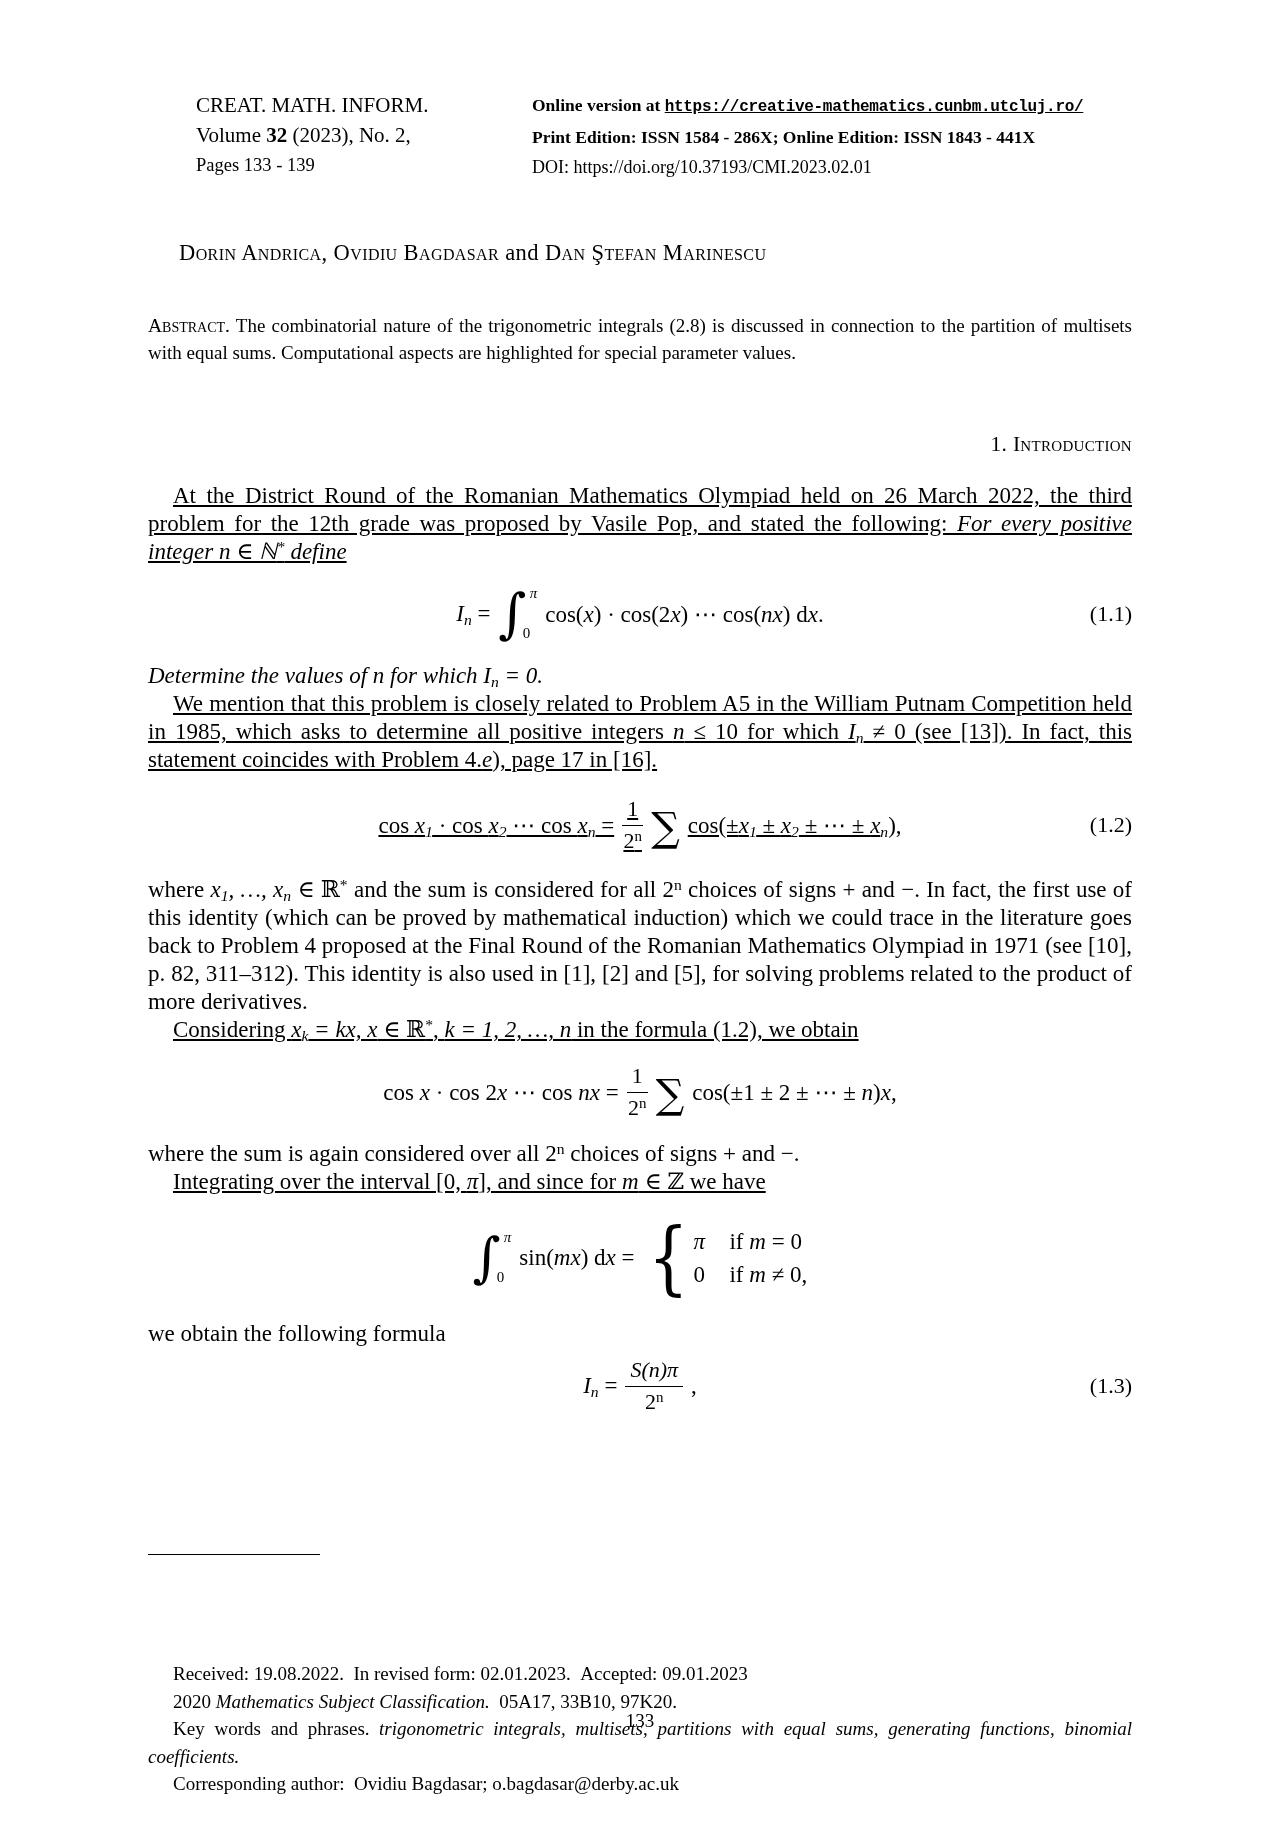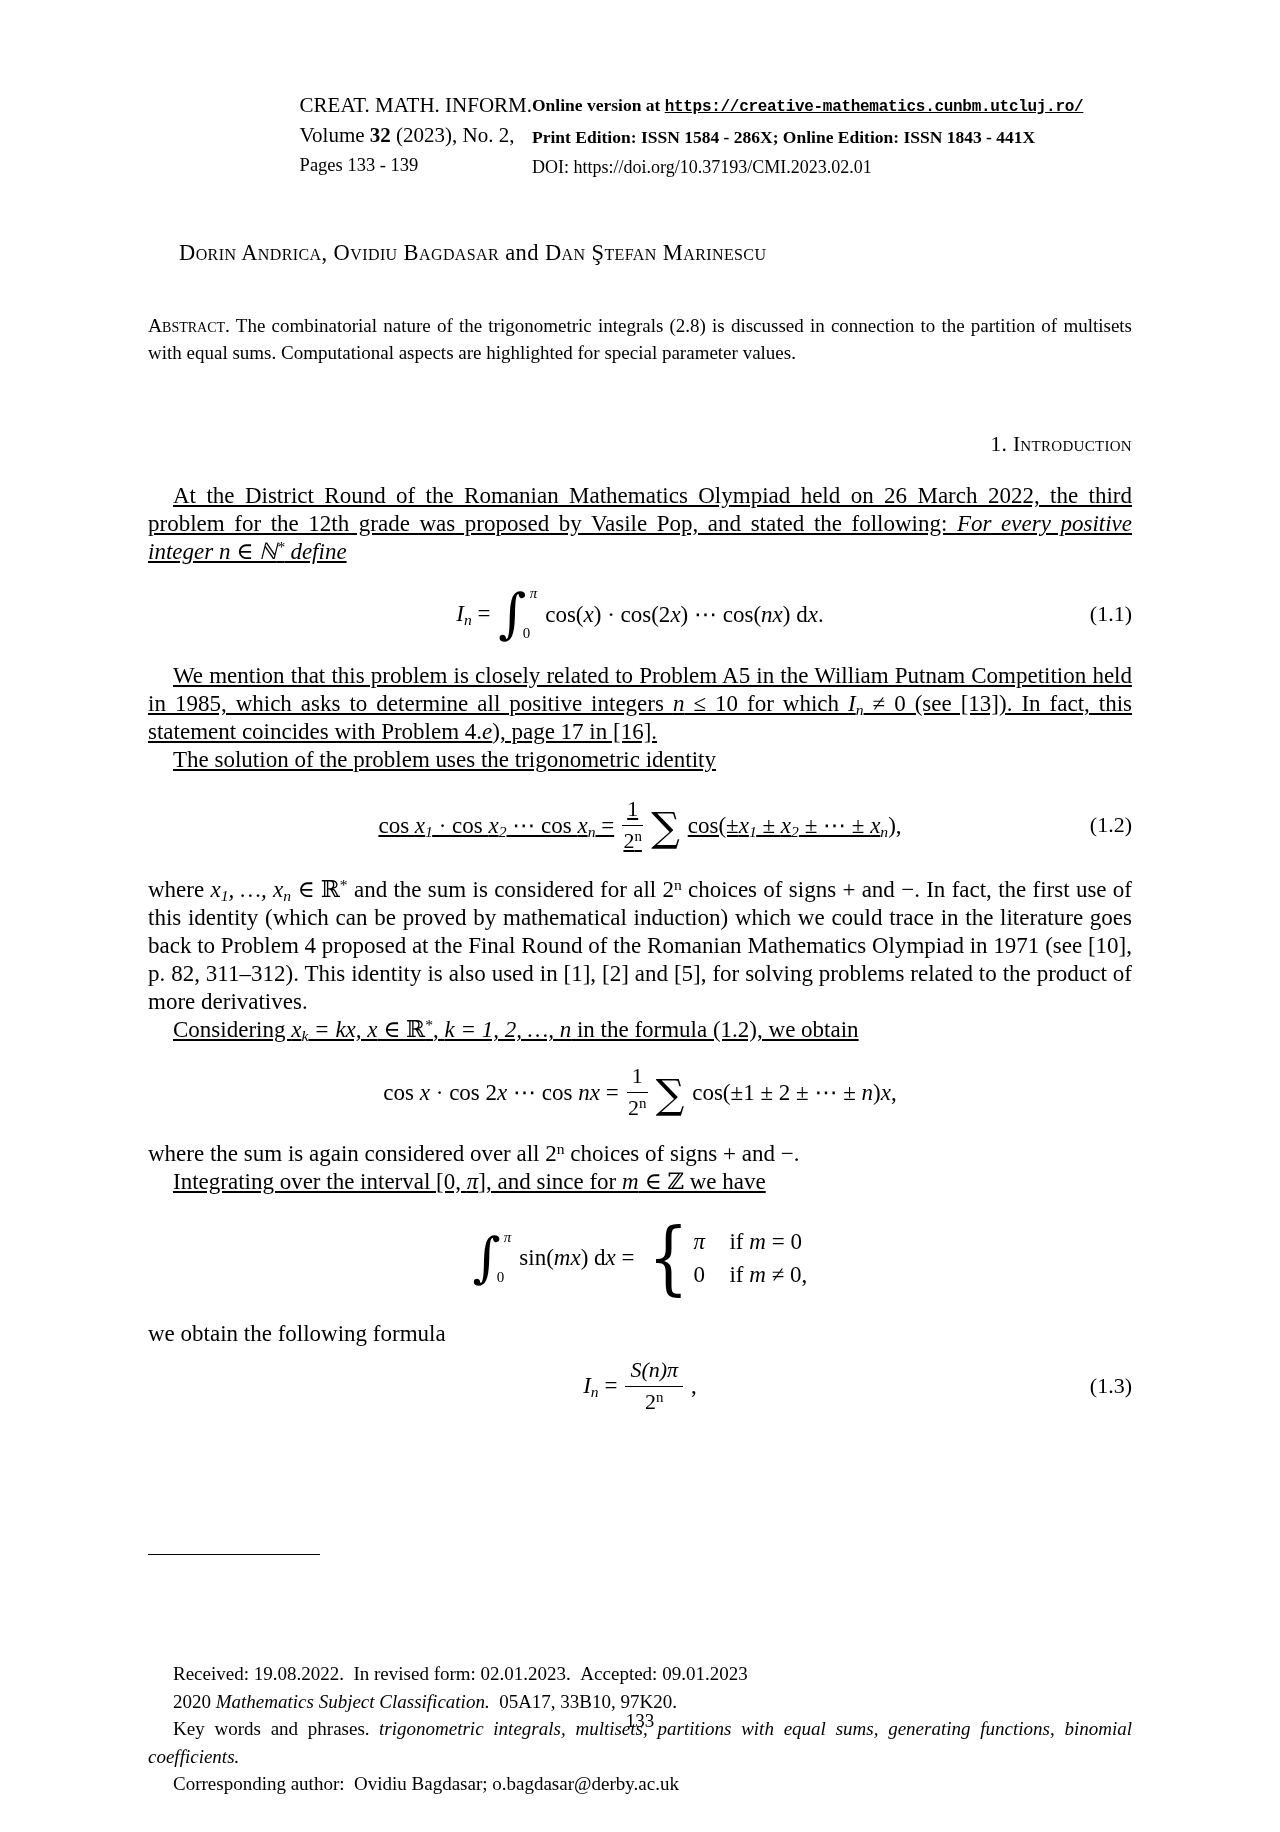--- a/index.html
+++ b/index.html
@@ -4,21 +4,21 @@
 <style>
   html,body{margin:0;padding:0;}
   body{
     width:1280px;height:1832px;background:#ffffff;color:#000;
     font-family:"Liberation Serif","DejaVu Serif",serif;
     overflow:hidden;position:relative;
   }
   .page{position:absolute;inset:0;padding:90px 148px 0 148px;box-sizing:border-box;}
 
   
-  .header{display:flex;justify-content:flex-end;align-items:flex-start;margin-left:48px;}
+  .header{display:flex;justify-content:space-between;align-items:flex-start;margin-left:48px;}
   .header-left{font-size:21px;line-height:30px;}
   .header-left .hl-pages{font-size:18.5px;}
   .header-right{width:600px;font-size:17.5px;line-height:30px;}
   .hr-bold{font-weight:bold;}
   .mono{font-family:"Liberation Mono","DejaVu Sans Mono",monospace;font-size:16px;font-weight:bold;letter-spacing:-0.3px;text-decoration:underline;}
   .hr-doi{font-size:18px;}
 
   
   .title{margin:60px 0 0 0;font-size:30px;line-height:36px;font-weight:bold;letter-spacing:0.3px;}
   .authors{margin-top:56px;font-size:22.5px;line-height:30px;letter-spacing:0.4px;margin-left:31px;}
@@ -103,24 +103,24 @@
           <span class="int-limits">
             <span class="lim-top"><i>π</i></span>
             <span class="lim-bot">0</span>
           </span>
         </span>
       <span>cos(<i>x</i>) · cos(2<i>x</i>) ⋯ cos(<i>nx</i>) d<i>x</i>.</span>
     </span>
     <span class="eq-number">(1.1)</span>
   </div>
 
+  <p class="body-p"><i>Determine the values of n for which I<sub>n</sub> = 0.</i></p>
 
   <p class="body-p indent">We mention that this problem is closely related to Problem A5 in the William Putnam Competition held in 1985, which asks to determine all positive integers <i>n</i> ≤ 10 for which <i>I<sub>n</sub></i> ≠ 0 (see [13]). In fact, this statement coincides with Problem 4.<i>e</i>), page 17 in [16].</p>
 
-  <p class="body-p indent">The solution of the problem uses the trigonometric identity</p>
 
   <div class="equation eq-h86">
     <span class="eq-content">
       <span>cos <i>x<sub>1</sub></i> · cos <i>x<sub>2</sub></i> ⋯ cos <i>x<sub>n</sub></i> =</span>
       <span class="frac">
           <span class="num">1</span>
           <span class="den">2<sup>n</sup></span>
         </span>
       <span class="sum">∑</span>
       <span>cos(±<i>x<sub>1</sub></i> ± <i>x<sub>2</sub></i> ± ⋯ ± <i>x<sub>n</sub></i>),</span>

